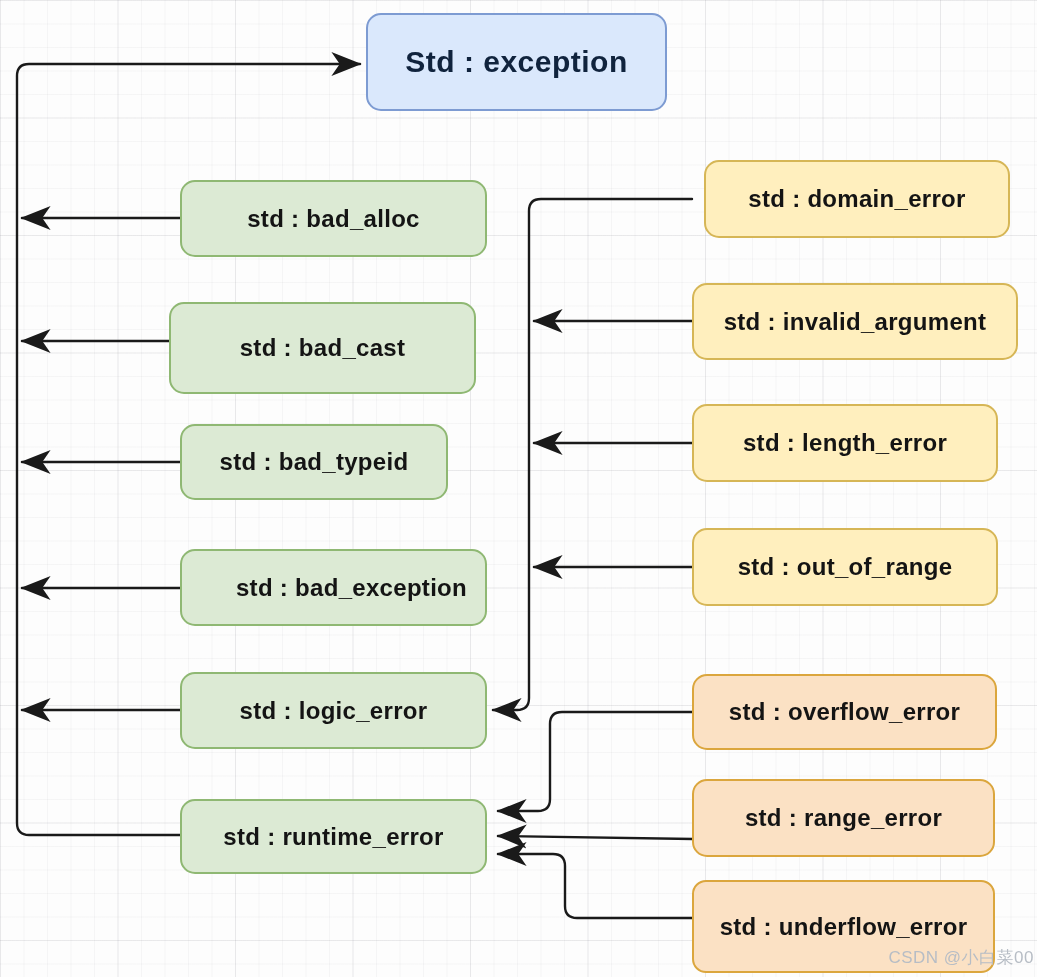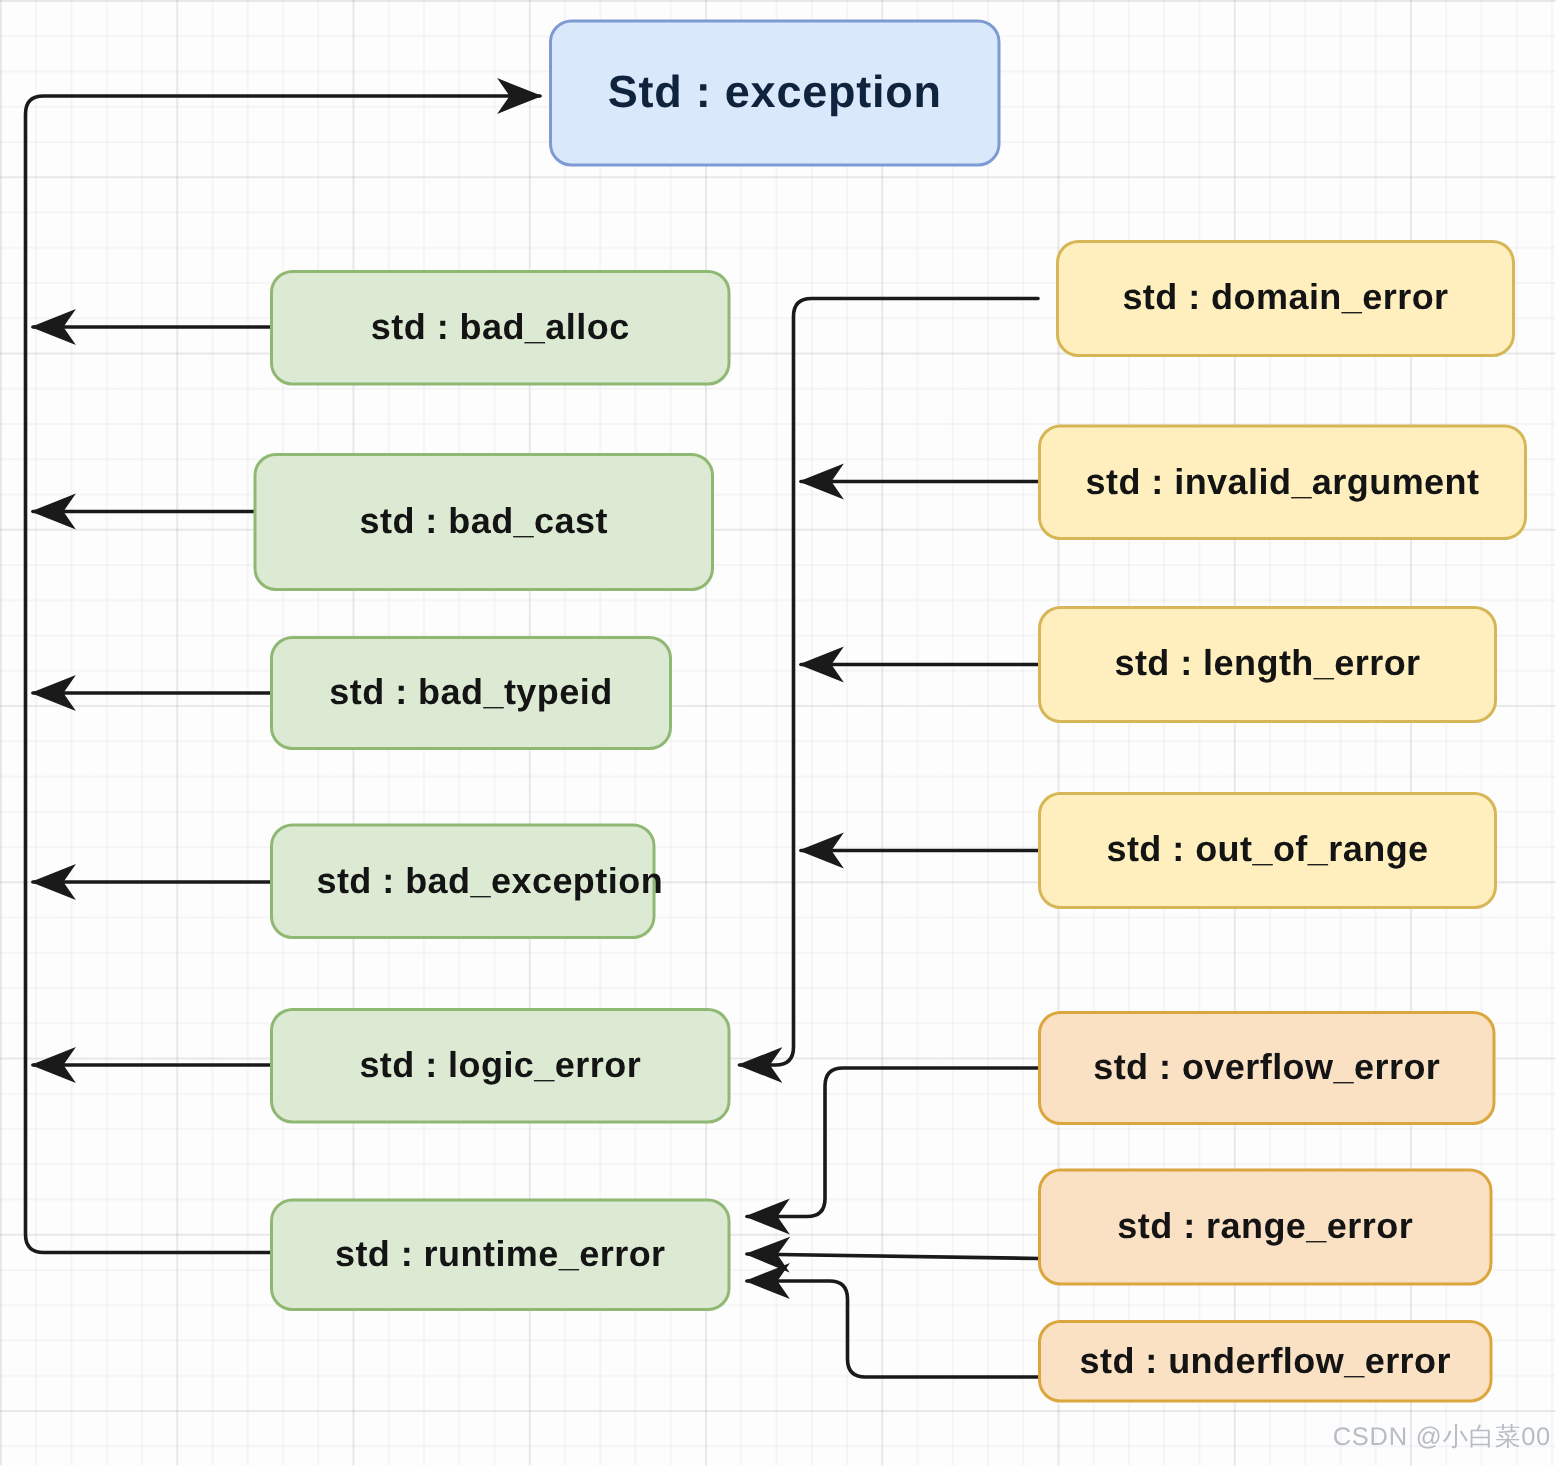--- a/index.html
+++ b/index.html
@@ -78,27 +78,27 @@
       <path d="M 693 839 L 498 836" marker-end="url(#arr)"></path>
       <path d="M 692 918 H 577 Q 565 918 565 906 V 866 Q 565 854 553 854 H 498" marker-end="url(#arr)"></path>
     </g>
   </svg>
 
   <div class="node root" style="left:366px; top:13px; width:301px; height:98px;">Std : exception</div>
 
   <div class="node green" style="left:180px; top:180px; width:307px; height:77px;">std : bad_alloc</div>
   <div class="node green" style="left:169px; top:302px; width:307px; height:92px;">std : bad_cast</div>
   <div class="node green" style="left:180px; top:424px; width:268px; height:76px;">std : bad_typeid</div>
-  <div class="node green" style="left:180px; top:549px; width:257px; height:77px;padding-left:36px;">std : bad_exception</div>
+  <div class="node green" style="left:180px; top:549px; width:307px; height:77px;padding-left:36px;">std : bad_exception</div>
   <div class="node green" style="left:180px; top:672px; width:307px; height:77px;text-align:right;">std : logic_error</div>
   <div class="node green" style="left:180px; top:799px; width:307px; height:75px;">std : runtime_error</div>
 
   <div class="node yellow" style="left:704px; top:160px; width:306px; height:78px;">std : domain_error</div>
   <div class="node yellow" style="left:692px; top:283px; width:326px; height:77px;">std : invalid_argument</div>
   <div class="node yellow" style="left:692px; top:404px; width:306px; height:78px;">std : length_error</div>
   <div class="node yellow" style="left:692px; top:528px; width:306px; height:78px;">std : out_of_range</div>
 
   <div class="node orange" style="left:692px; top:674px; width:305px; height:76px;">std : overflow_error</div>
   <div class="node orange" style="left:692px; top:779px; width:303px; height:78px;">std : range_error</div>
-  <div class="node orange" style="left:692px; top:880px; width:303px; height:55px;">std : underflow_error</div>
+  <div class="node orange" style="left:692px; top:880px; width:303px; height:93px;border-radius:14px;">std : underflow_error</div>
 
   <div class="watermark">CSDN @小白菜00</div>
 </div>
 
 </body></html>

